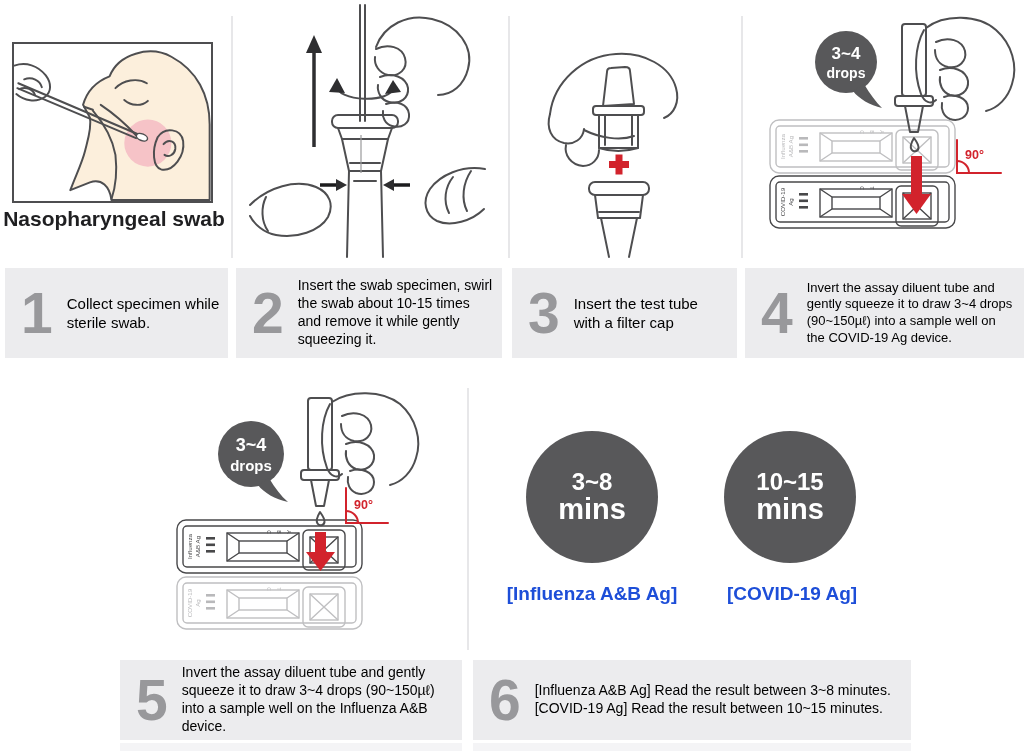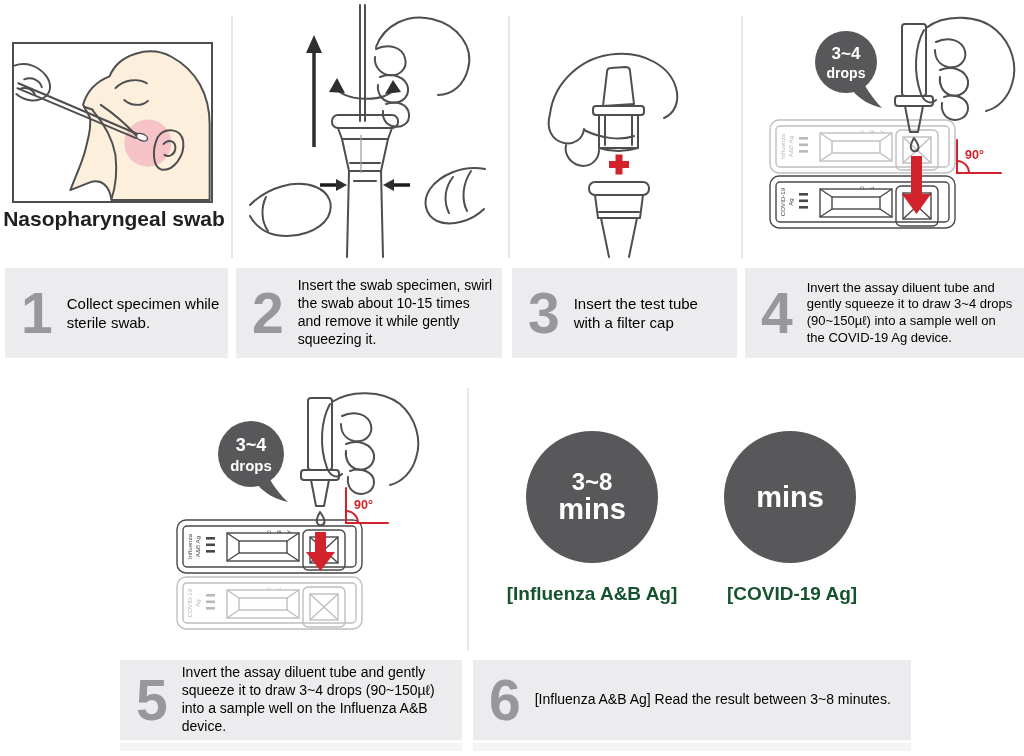--- a/index.html
+++ b/index.html
@@ -16,21 +16,21 @@
   .txt-14{font-size:14px;}
   .txt-13{font-size:13px;}
 
   .fig-frame{position:absolute;border:2px solid #4e4e50;background:#fff;box-sizing:border-box;}
   .fig-caption{position:absolute;font-weight:bold;font-size:21px;text-align:center;color:#1f1f21;}
 
   .timer{position:absolute;width:132px;height:132px;border-radius:50%;background:#58585a;color:#fff;
          display:flex;flex-direction:column;align-items:center;justify-content:center;font-weight:bold;}
   .timer .t-val{font-size:24px;line-height:1.05;}
   .timer .t-unit{font-size:29px;line-height:1.05;text-align:center;}
-  .timer-label{position:absolute;font-weight:bold;font-size:19px;text-align:center;color:#14532d;}
+  .timer-label{position:absolute;font-weight:bold;font-size:19px;text-align:center;color:#1d4ed8;}
 
   .strip{position:absolute;height:8px;background:#f4f4f6;}
 
   svg{position:absolute;overflow:visible;}
 
   
   .ln{fill:none;stroke:#4e4e50;stroke-width:2;stroke-linecap:round;stroke-linejoin:round;}
   .skin{fill:#fcefdc;stroke:#4e4e50;stroke-width:2;stroke-linejoin:round;}
   .blush{fill:#f3b6c1;opacity:.78;}
   .bubble{fill:#58585a;}
@@ -279,31 +279,33 @@
       <path class="redln" d="M176,119 A12,12 0 0 1 188,131"></path>
       <text class="redtext" x="184" y="117" font-size="12.5">90°</text>
     </g>
   </svg>
 
   <div class="timer" style="left:526px;top:431px;">
     <div class="t-val">3~8</div>
     <div class="t-unit">mins</div>
   </div>
   <div class="timer" style="left:724px;top:431px;">
+    <div class="t-val">10~15</div>
     <div class="t-unit">mins</div>
   </div>
   <div class="timer-label" style="left:452px;top:583px;width:280px;">[Influenza A&amp;B Ag]</div>
   <div class="timer-label" style="left:672px;top:583px;width:240px;">[COVID-19 Ag]</div>
 
   <div class="bar" style="left:120px;top:660px;width:342px;height:80px;">
     <div class="num">5</div>
     <div class="txt txt-14" style="width:268px;">Invert the assay diluent tube and gently squeeze it to draw 3~4 drops (90~150µℓ) into a sample well on the Influenza A&amp;B device.</div>
   </div>
   <div class="bar" style="left:473px;top:660px;width:438px;height:80px;">
     <div class="num">6</div>
     <div class="txt txt-14" style="width:368px;">
       <div>[Influenza A&amp;B Ag] Read the result between 3~8 minutes.</div>
+      <div>[COVID-19 Ag] Read the result between 10~15 minutes.</div>
     </div>
   </div>
   <div class="strip" style="left:120px;top:743px;width:342px;"></div>
   <div class="strip" style="left:473px;top:743px;width:438px;"></div>
 
 </div>
 
 </body></html>

